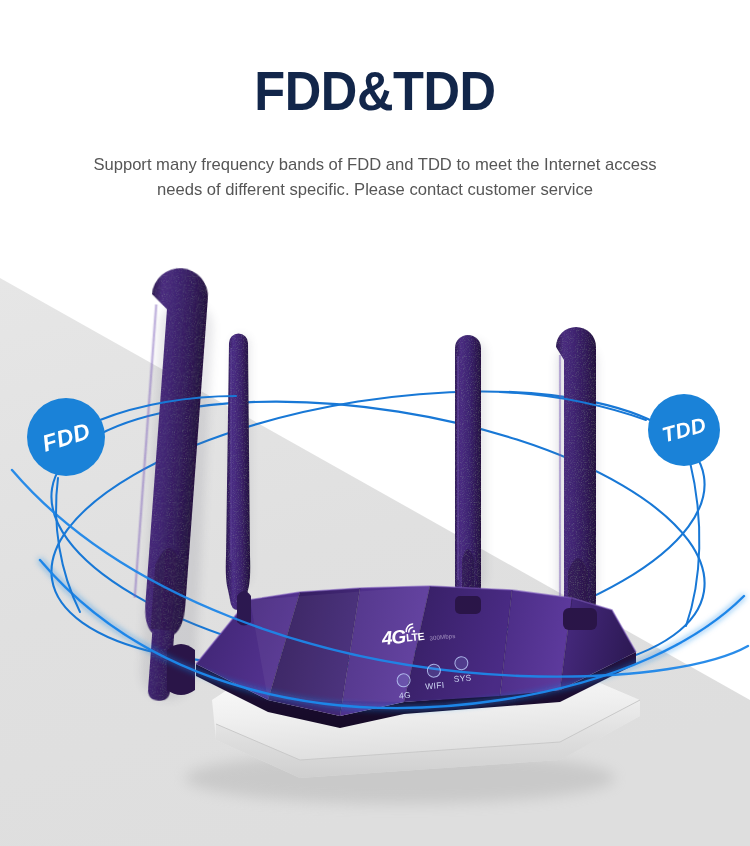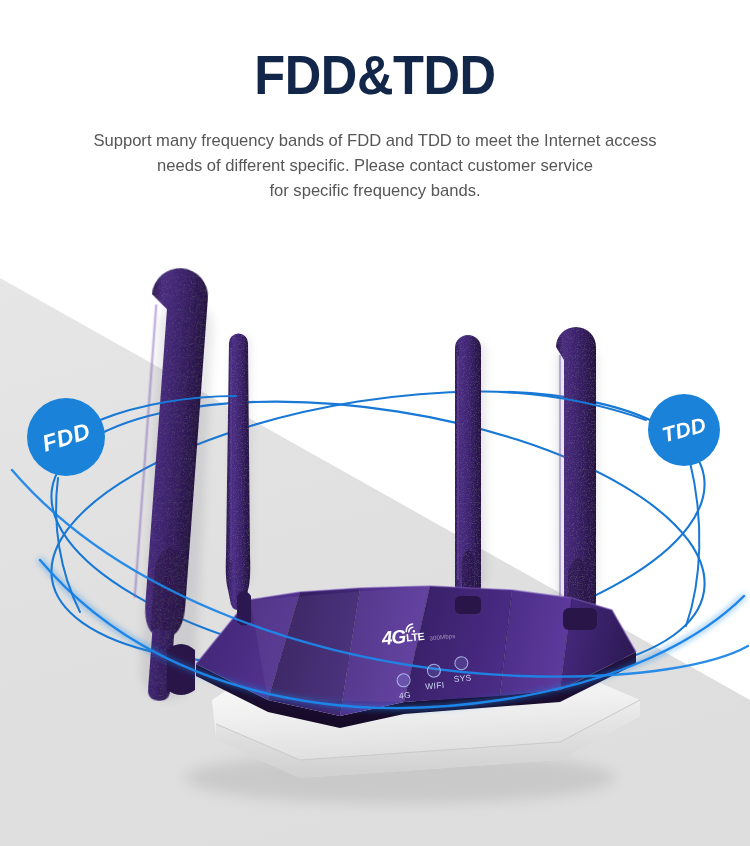--- a/index.html
+++ b/index.html
@@ -15,39 +15,39 @@
     width: 750px;
     height: 846px;
     overflow: hidden;
     background: #ffffff;
   }
 
   
   #header-block {
     position: absolute;
     left: 0;
-    top: 0;
+    top: 16px;
     width: 750px;
     z-index: 40;
     text-align: center;
   }
   #page-title {
     margin: 0;
     padding-top: 47px;
     font-family: "Liberation Sans", sans-serif;
     font-size: 55px;
     line-height: 1.02;
     font-weight: bold;
     letter-spacing: -0.5px;
     color: #12264a;
     transform: scaleX(0.92);
     transform-origin: 50% 50%;
   }
   #page-subtitle {
-    margin: 4px;
+    margin: 12px;
     padding-top: 21px;
     font-size: 16.6px;
     line-height: 25px;
     color: #565656;
     font-weight: normal;
   }
   #page-subtitle span {
     display: block;
   }
 
@@ -457,17 +457,16 @@
       <div class="led-ring"></div>
       <div class="led-label">SYS</div>
     </div>
   </div>
 
   <div id="header-block">
     <h1 id="page-title">FDD&amp;TDD</h1>
     <p id="page-subtitle">
       <span>Support many frequency bands of FDD and TDD to meet the Internet access</span>
       <span>needs of different specific. Please contact customer service</span>
-      <span>for specific frequency bands.</span>
     </p>
   </div>
 
 </div>
 
 </body></html>

